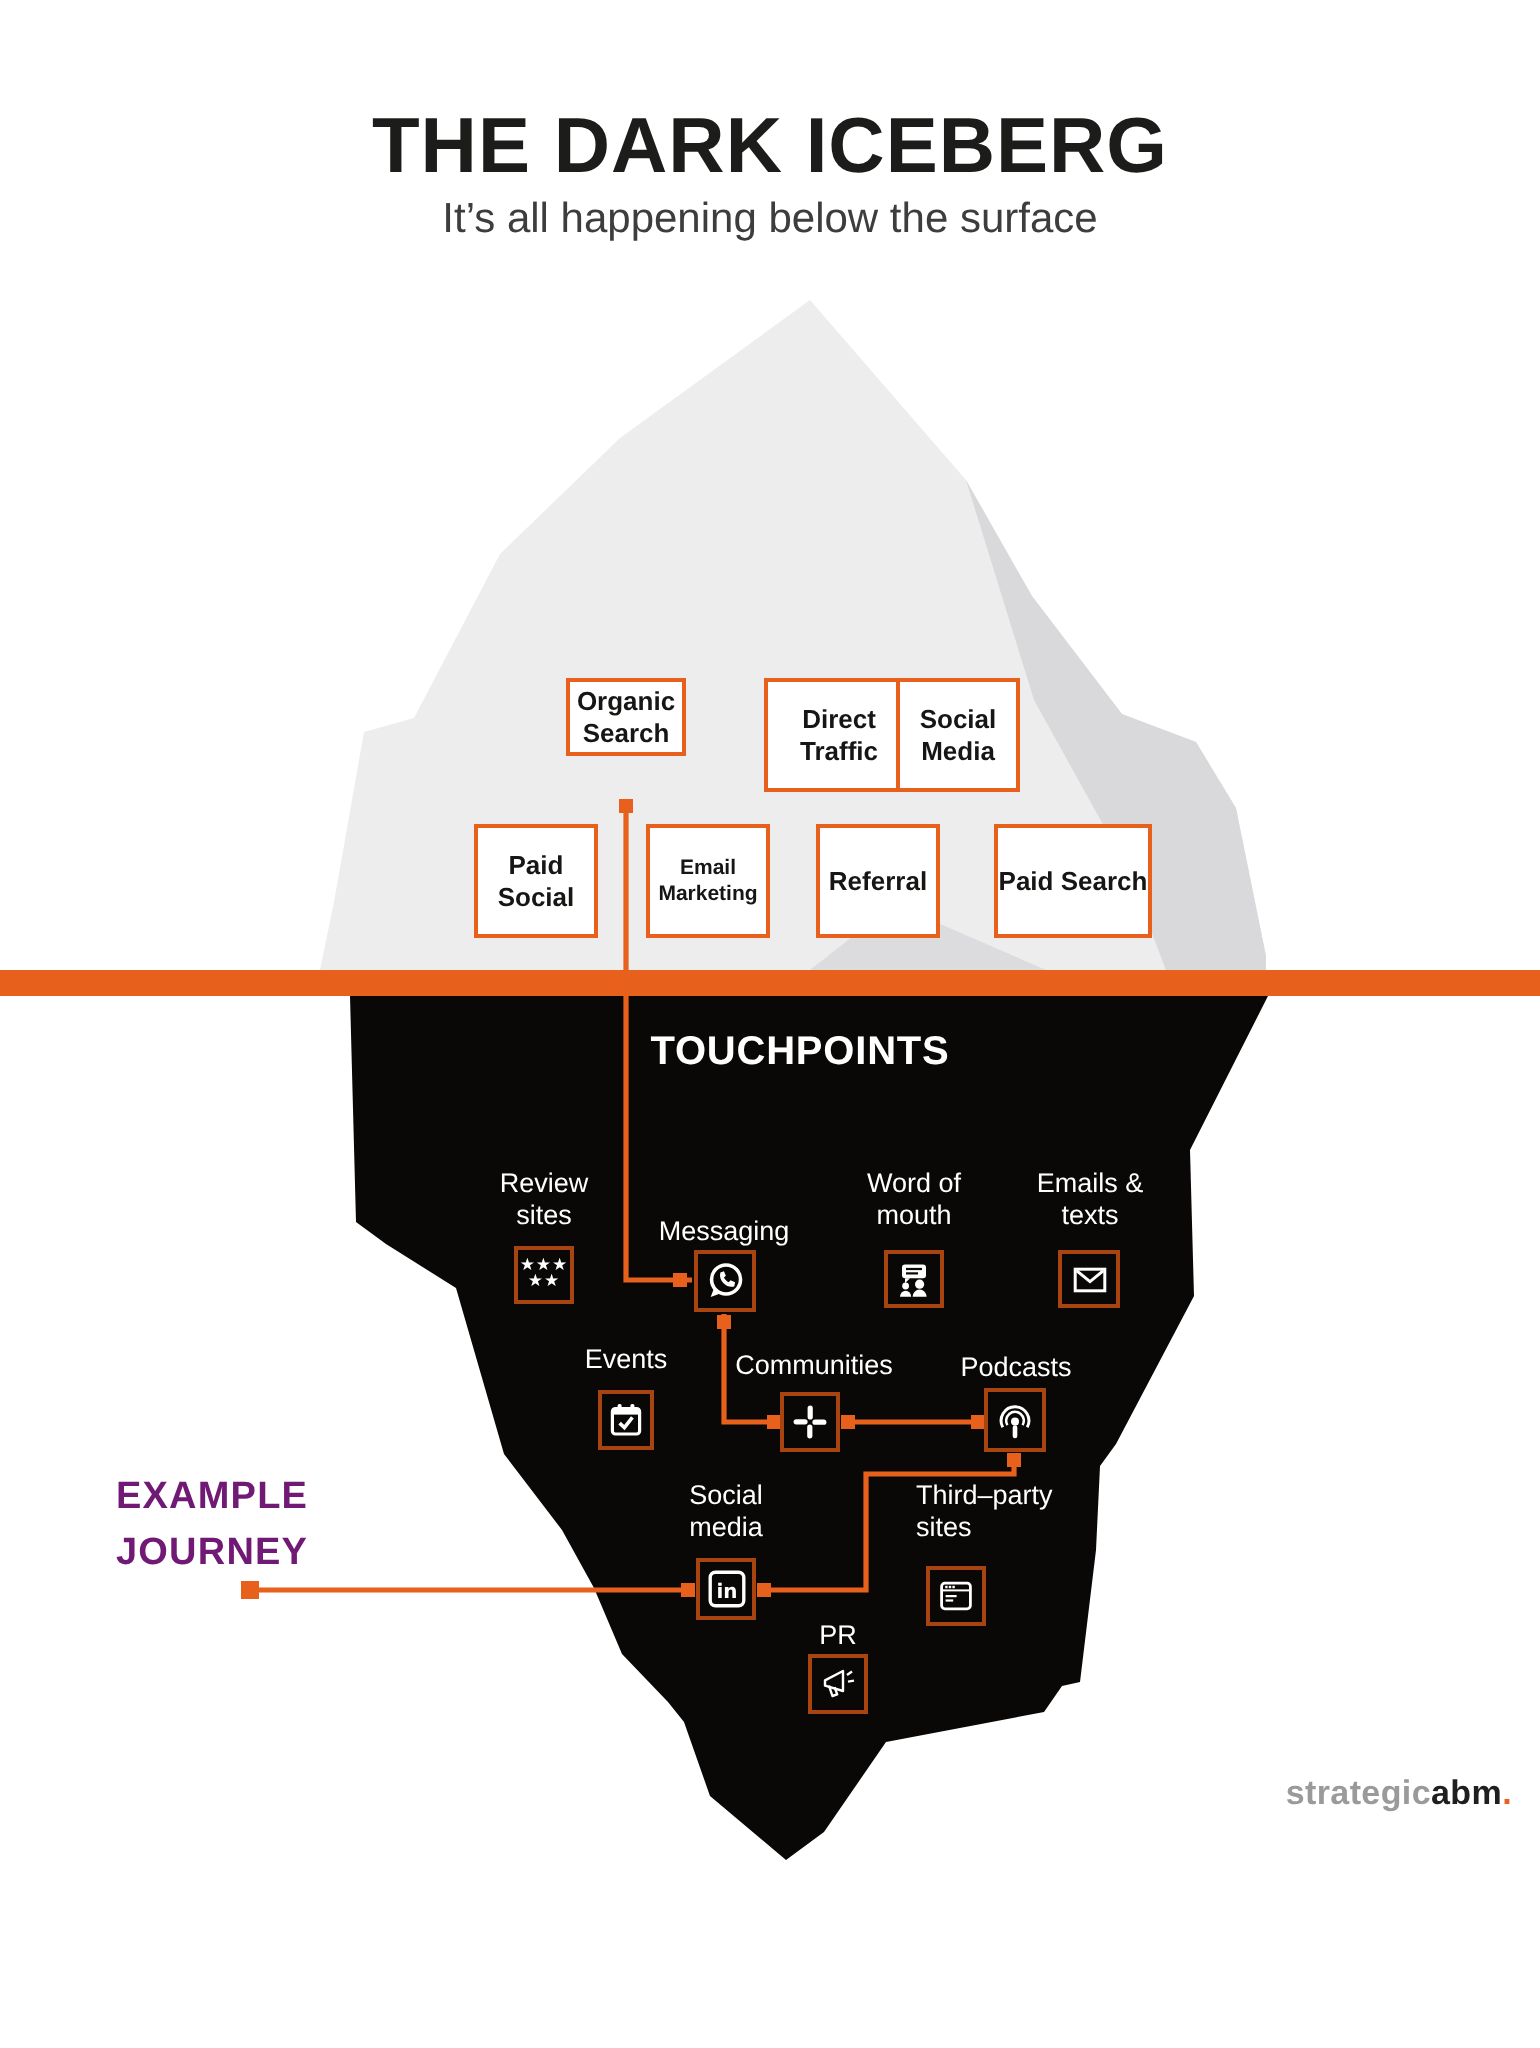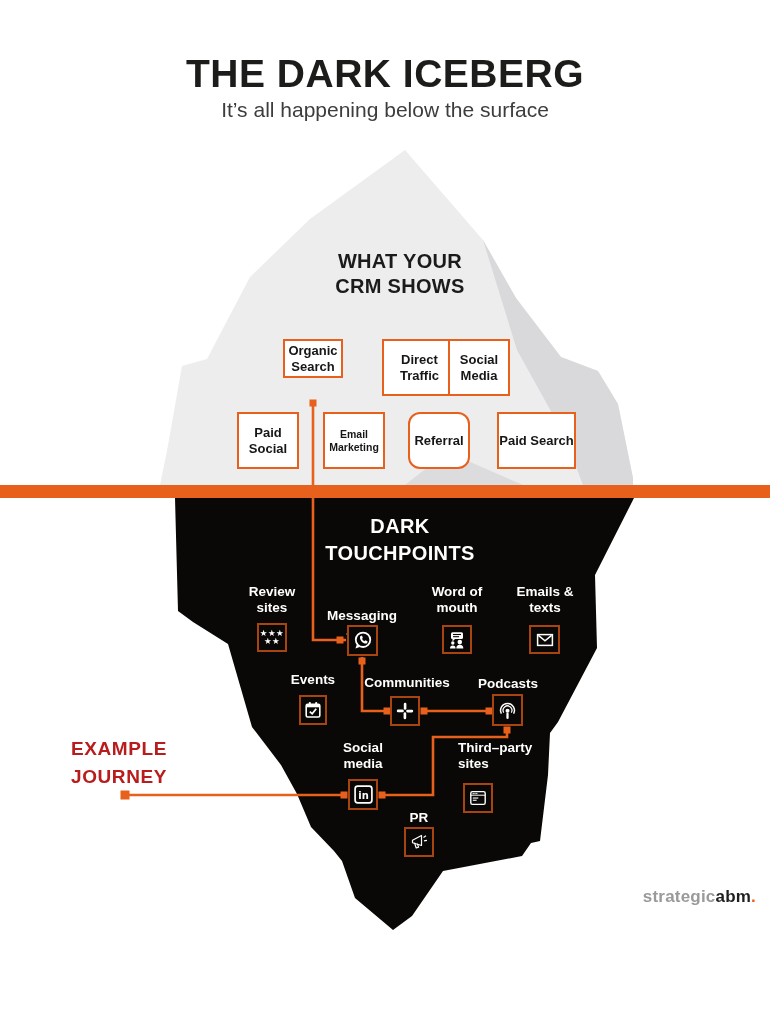--- a/index.html
+++ b/index.html
@@ -25,31 +25,31 @@
     left:300px;top:513px;width:200px;text-align:center;
     font-size:20px;font-weight:700;color:#ffffff;line-height:27px;letter-spacing:.4px;
   }
   .crm-box{
     position:absolute;box-sizing:border-box;background:#ffffff;
     border:2px solid #E8611C;display:flex;align-items:center;justify-content:center;
     text-align:center;font-size:13px;font-weight:700;color:#161614;line-height:1.18;
   }
   .crm-box.small-text{font-size:10.5px;}
   .tp-label{
-    position:absolute;color:#ffffff;font-size:13.5px;font-weight:700;
+    position:absolute;color:#ffffff;font-size:13.5px;font-weight:400;
     line-height:16px;text-align:center;transform:translateX(-50%);
   }
   .tp-label.left-align{transform:none;text-align:left;}
   .icon-box{
     position:absolute;box-sizing:border-box;background:#0A0806;
     border:2px solid #A84410;display:flex;align-items:center;justify-content:center;
   }
   .stars{color:#fff;font-family:"DejaVu Sans", sans-serif;font-size:8.5px;line-height:7.5px;text-align:center;letter-spacing:.5px;}
   .journey-heading{
-    left:71px;top:735px;font-size:19px;font-weight:700;color:#b91c1c;
+    left:58px;top:735px;font-size:19px;font-weight:700;color:#701a75;
     line-height:28px;letter-spacing:.6px;
   }
   .logo{
     right:14px;top:887px;font-size:17px;letter-spacing:.2px;
   }
   .logo .g{color:#9a9a9a;font-weight:600;}
   .logo .b{color:#1f1f1f;font-weight:700;}
   .logo .d{color:#E8611C;font-weight:700;}
 </style>
 </head>
@@ -85,35 +85,30 @@
       <rect x="503.5" y="726.5" width="7" height="7"></rect>
       <rect x="378.5" y="791.5" width="7" height="7"></rect>
       <rect x="340.5" y="791.5" width="7" height="7"></rect>
       <rect x="120.5" y="790.5" width="9" height="9"></rect>
     </g>
   </svg>
 
   <div class="abs page-title">THE DARK ICEBERG</div>
   <div class="abs page-subtitle">It’s all happening below the surface</div>
 
-  <div class="abs surface-heading">
-    <div>WHAT YOUR</div>
-    <div>CRM SHOWS</div>
-  </div>
 
   <div class="crm-box" style="left:283px;top:339px;width:60px;height:39px;">Organic Search</div>
   <div class="crm-box" style="left:382px;top:339px;width:75px;height:57px;">Direct Traffic</div>
   <div class="crm-box" style="left:448px;top:339px;width:62px;height:57px;">Social Media</div>
   <div class="crm-box" style="left:237px;top:412px;width:62px;height:57px;">Paid Social</div>
   <div class="crm-box small-text" style="left:323px;top:412px;width:62px;height:57px;">Email Marketing</div>
-  <div class="crm-box" style="left:408px;top:412px;width:62px;height:57px;border-radius:12px;">Referral</div>
+  <div class="crm-box" style="left:408px;top:412px;width:62px;height:57px;">Referral</div>
   <div class="crm-box" style="left:497px;top:412px;width:79px;height:57px;">Paid Search</div>
 
   <div class="abs dark-heading">
-    <div>DARK</div>
     <div>TOUCHPOINTS</div>
   </div>
 
   <div class="tp-label" style="left:272px;top:584px;width:64px;">Review sites</div>
   <div class="tp-label" style="left:362px;top:608px;width:84px;">Messaging apps</div>
   <div class="tp-label" style="left:457px;top:584px;width:66px;">Word of mouth</div>
   <div class="tp-label" style="left:545px;top:584px;width:58px;">Emails &amp; texts</div>
   <div class="tp-label" style="left:313px;top:672px;width:70px;">Events</div>
   <div class="tp-label" style="left:407px;top:675px;width:110px;">Communities</div>
   <div class="tp-label" style="left:508px;top:676px;width:90px;">Podcasts</div>

